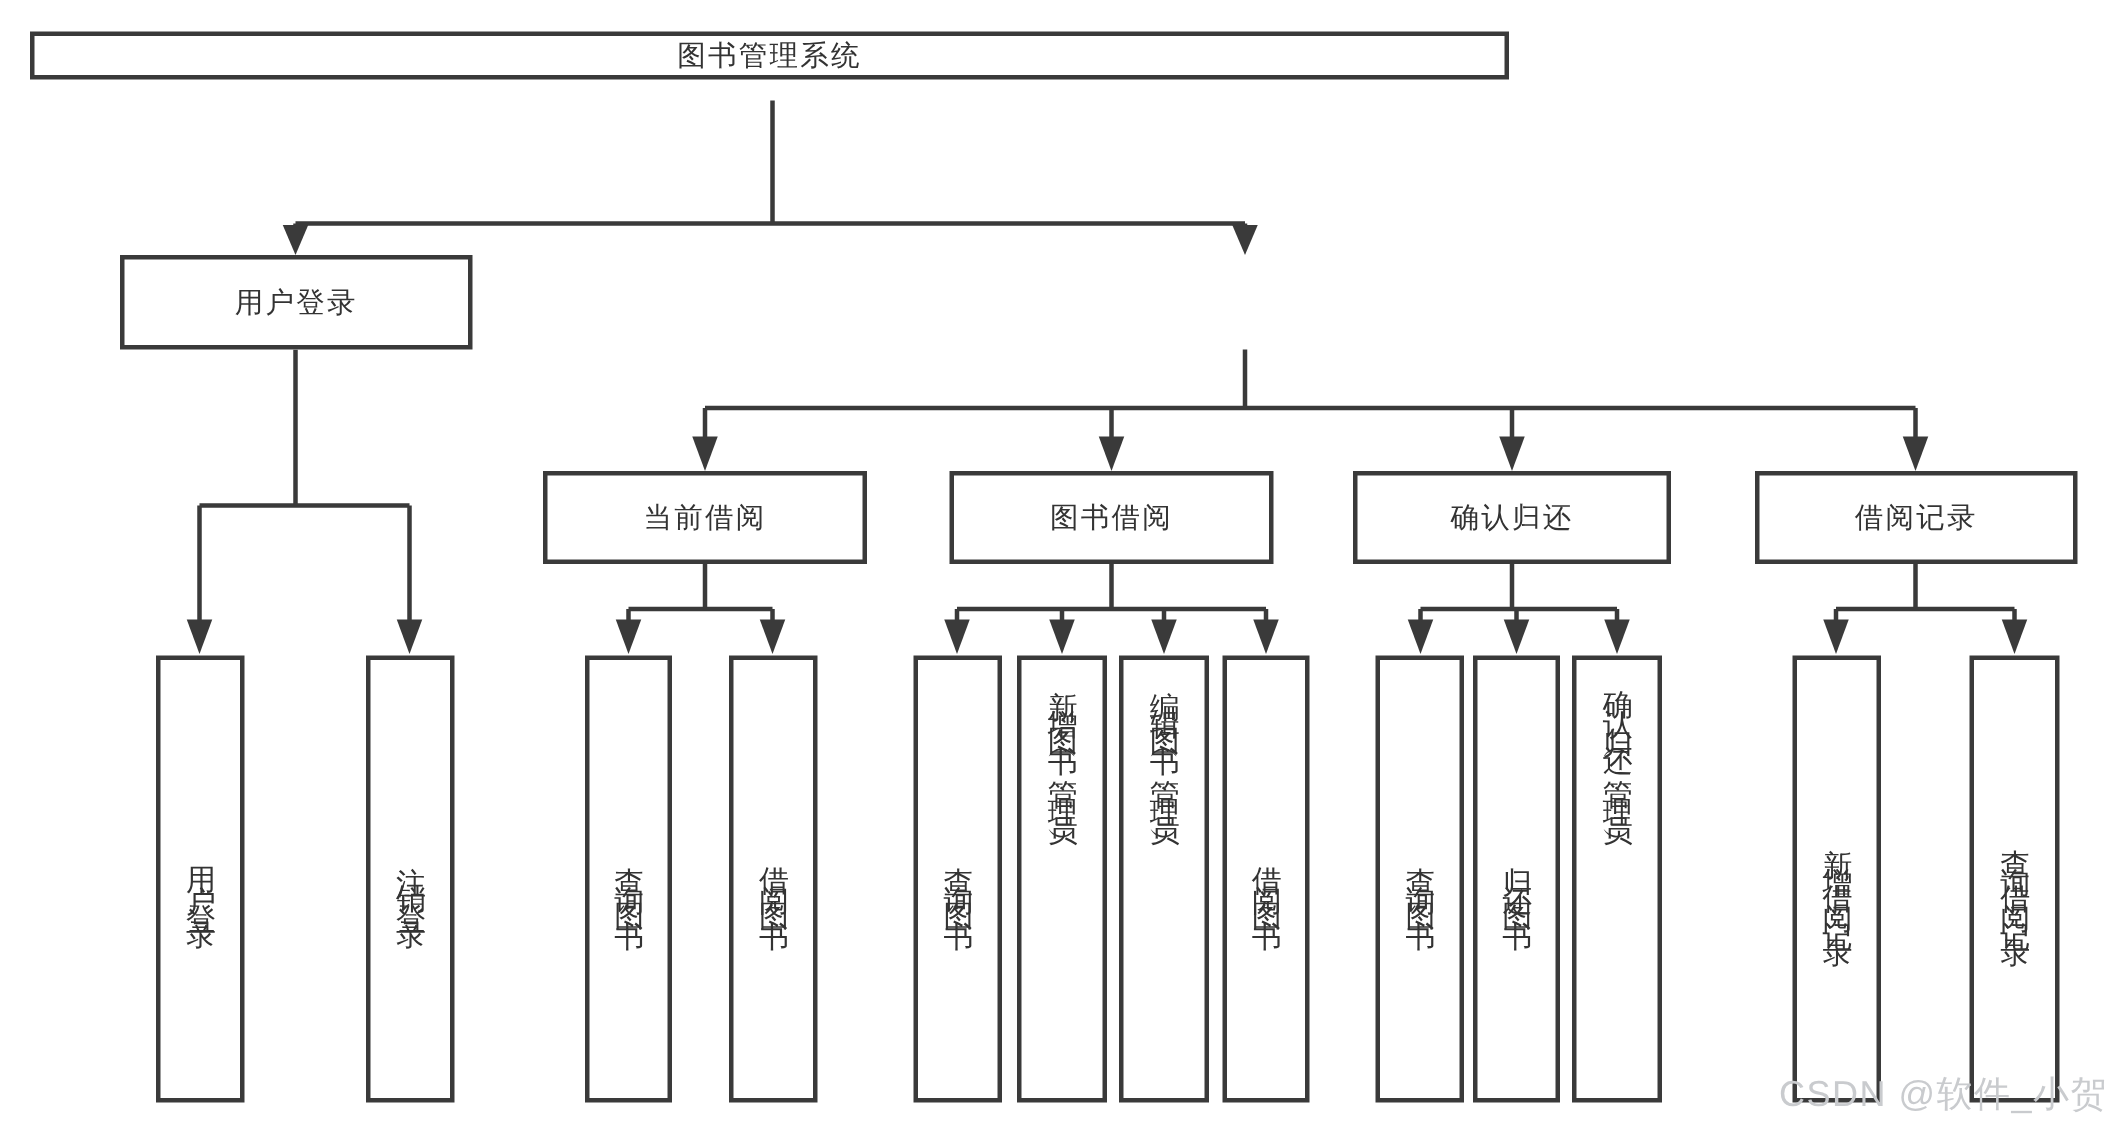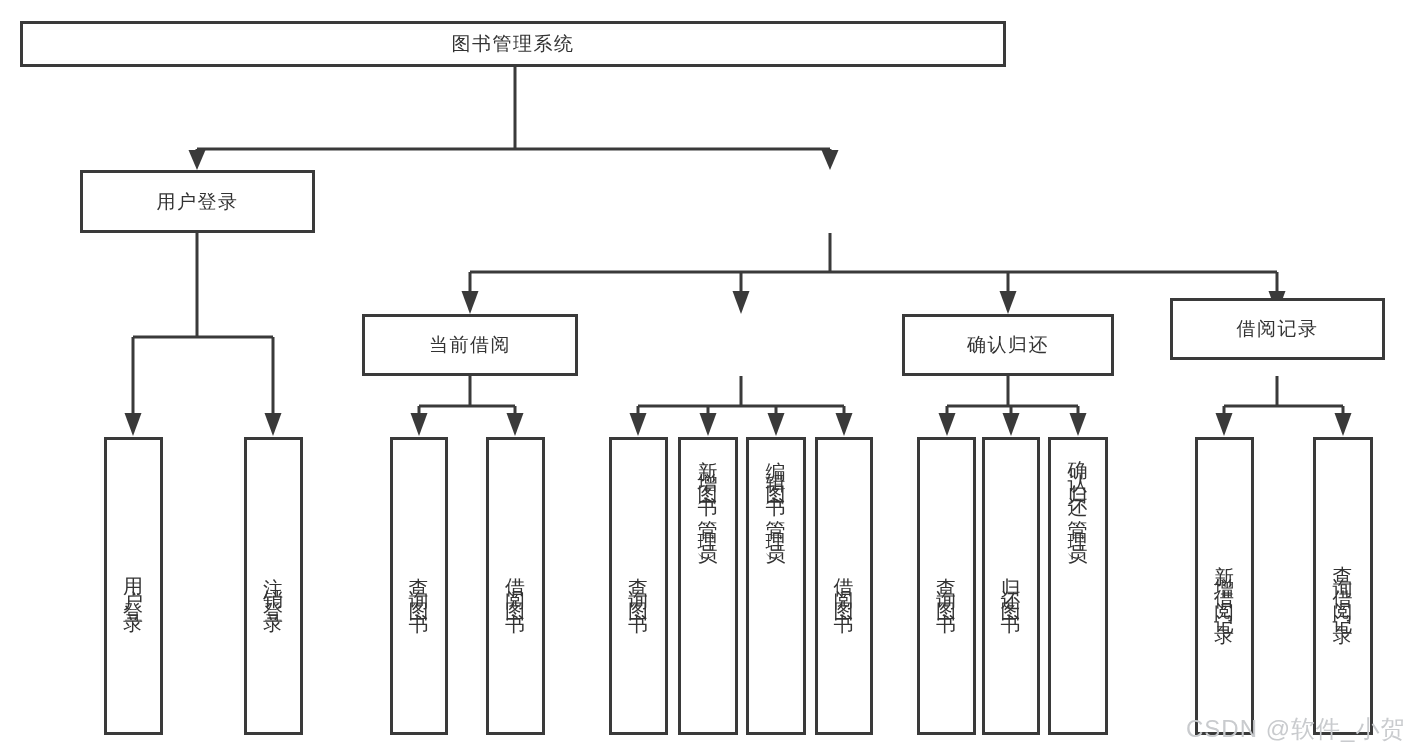--- a/index.html
+++ b/index.html
@@ -73,27 +73,28 @@
       <polygon fill="#3a3a3a" stroke="none" points="1069.5,413 1086.5,413 1078,436"></polygon>
     </g>
 
     <g>
       <path d="M1277 376 V406 M1224 406 H1343 M1224 406 V424 M1343 406 V424"></path>
       <polygon fill="#3a3a3a" stroke="none" points="1215.5,413 1232.5,413 1224,436"></polygon>
       <polygon fill="#3a3a3a" stroke="none" points="1334.5,413 1351.5,413 1343,436"></polygon>
     </g>
   </svg>
 
-  <div class="box h" style="left:20px;top:21px;width:986px;height:46px;">图书管理系统</div>
+  <div class="box h" style="left:20px;top:21px;width:986px;height:32px;">图书管理系统</div>
 
   <div class="box h" style="left:80px;top:170px;width:235px;height:63px;">用户登录</div>
 
   <div class="box h" style="left:362px;top:314px;width:216px;height:62px;">当前借阅</div>
+  <div class="box h" style="left:633px;top:314px;width:216px;height:62px;">图书借阅</div>
   <div class="box h" style="left:902px;top:314px;width:212px;height:62px;">确认归还</div>
-  <div class="box h" style="left:1170px;top:298px;width:215px;height:62px;">借阅记录</div>
+  <div class="box h" style="left:1170px;top:314px;width:215px;height:62px;">借阅记录</div>
 
   <div class="box v" style="left:104px;top:437px;width:59px;height:298px;">用户登录</div>
   <div class="box v" style="left:244px;top:437px;width:59px;height:298px;">注销登录</div>
 
   <div class="box v" style="left:390px;top:437px;width:58px;height:298px;">查询图书</div>
   <div class="box v" style="left:486px;top:437px;width:59px;height:298px;">借阅图书</div>
 
   <div class="box v" style="left:609px;top:437px;width:59px;height:298px;">查询图书</div>
   <div class="box v v-top" style="left:678px;top:437px;width:60px;height:298px;">新增图书（管理员）</div>
   <div class="box v v-top" style="left:746px;top:437px;width:60px;height:298px;">编辑图书（管理员）</div>

